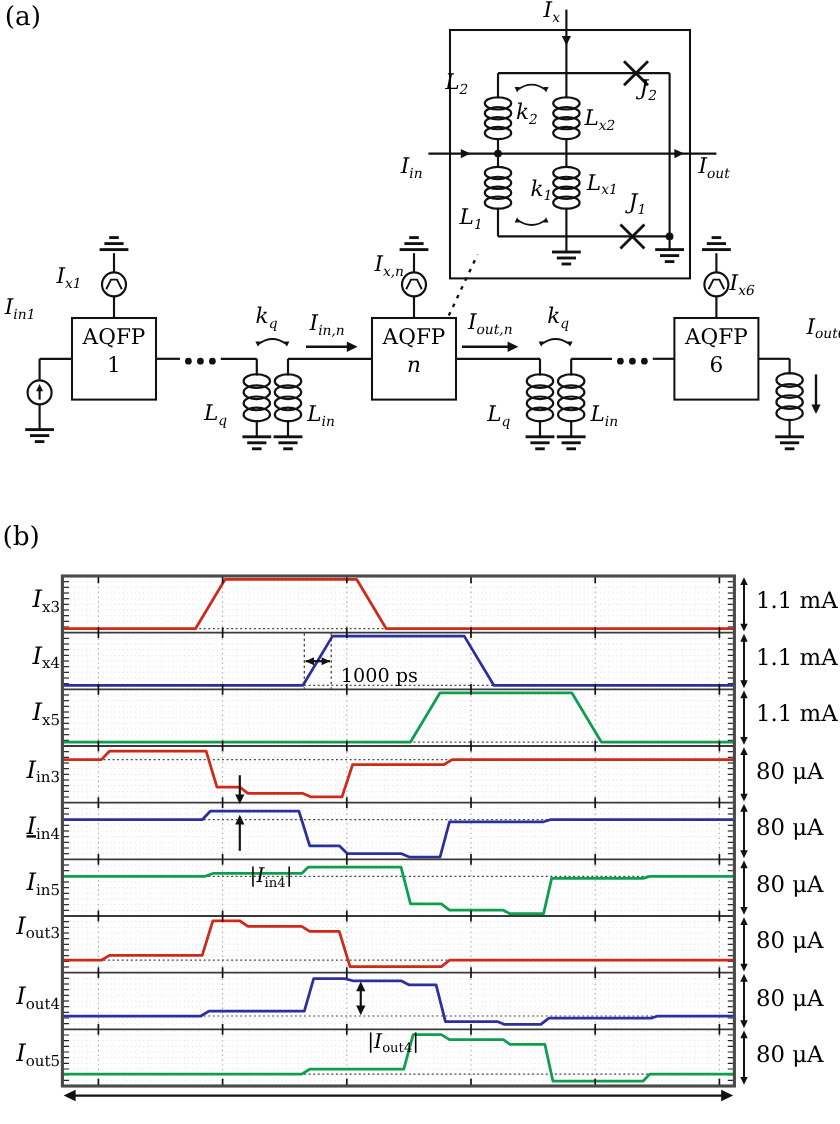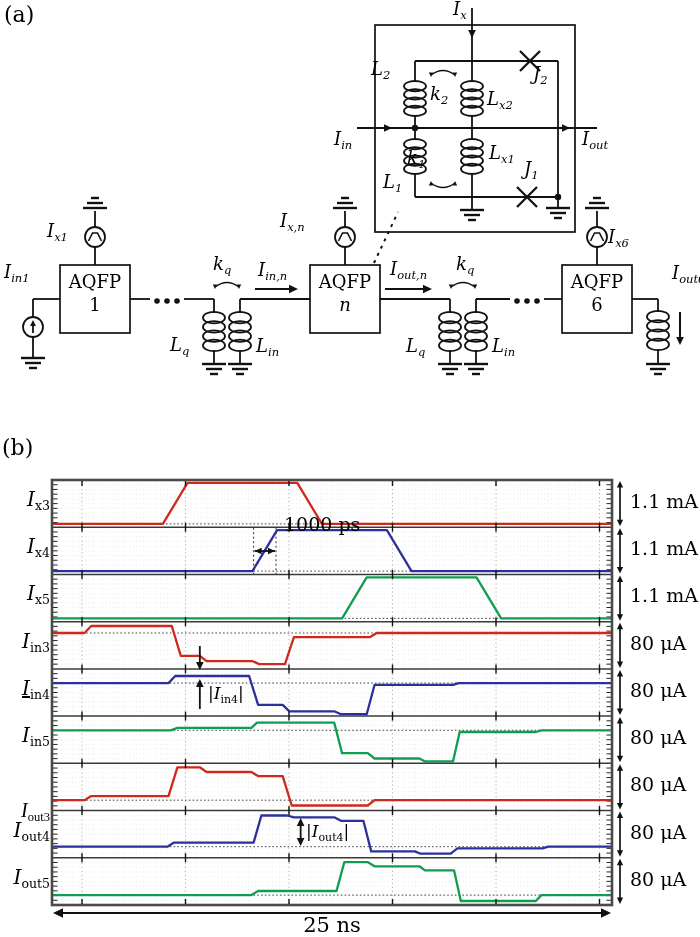--- a/index.html
+++ b/index.html
@@ -7,21 +7,21 @@
         font-family:"DejaVu Serif",serif;}
   svg{position:absolute;left:0;top:0;}
   .lbl{position:absolute;font-family:"DejaVu Serif",serif;font-style:italic;font-size:18px;
        color:#000;white-space:nowrap;line-height:1;}
   .lbl sub{font-size:11.5px;font-style:italic;line-height:0;vertical-align:-4px;}
   .roman{font-style:normal;}
   .big{font-size:22px;}
   .rowlbl{left:4px;width:46px;text-align:right;font-size:20px;}
   .rowlbl sub{font-style:normal;font-size:12.5px;}
   .scalelbl{left:630px;font-style:normal;font-size:19px;}
-  .ann{font-size:17px;}
+  .ann{font-size:17px;margin-top:37px;}
   .ann sub{font-style:normal;font-size:11px;}
   .boxname{position:absolute;width:70px;text-align:center;font-size:18px;font-style:normal;
            font-family:"DejaVu Serif",serif;line-height:1;}
 </style>
 </head>
 <body>
 
 <div id="page">
 
   <svg id="fig" width="700" height="937">
@@ -1043,63 +1043,62 @@
   <span class="lbl roman big" style="left:2px;top:437px">(b)</span>
 
   <span class="lbl" style="left:453px;top:0px"><i>I</i><sub>x</sub></span>
   <span class="lbl" style="left:371px;top:60px"><i>L</i><sub>2</sub></span>
   <span class="lbl" style="left:430px;top:85px"><i>k</i><sub>2</sub></span>
   <span class="lbl" style="left:487px;top:90px"><i>L</i><sub>x2</sub></span>
   <span class="lbl" style="left:533px;top:65px"><i>J</i><sub>2</sub></span>
   <span class="lbl" style="left:334px;top:130px"><i>I</i><sub>in</sub></span>
   <span class="lbl" style="left:582px;top:130px"><i>I</i><sub>out</sub></span>
   <span class="lbl" style="left:383px;top:173px"><i>L</i><sub>1</sub></span>
-  <span class="lbl" style="left:407px;top:149px"><i>k</i><sub>1</sub></span>
+  <span class="lbl" style="left:442px;top:149px"><i>k</i><sub>1</sub></span>
   <span class="lbl" style="left:489px;top:144px"><i>L</i><sub>x1</sub></span>
   <span class="lbl" style="left:524px;top:160px"><i>J</i><sub>1</sub></span>
 
   <span class="lbl" style="left:47px;top:222px"><i>I</i><sub>x1</sub></span>
-  <span class="lbl" style="left:4px;top:263px"><i>I</i><sub>in1</sub></span>
+  <span class="lbl" style="left:4px;top:248px"><i>I</i><sub>in1</sub></span>
   <span class="lbl" style="left:213px;top:255px"><i>k</i><sub>q</sub></span>
   <span class="lbl" style="left:258px;top:261px"><i>I</i><sub>in,n</sub></span>
   <span class="lbl" style="left:170px;top:336px"><i>L</i><sub>q</sub></span>
   <span class="lbl" style="left:256px;top:337px"><i>L</i><sub>in</sub></span>
-  <span class="lbl" style="left:280px;top:212px"><i>I</i><sub>x,n</sub></span>
+  <span class="lbl" style="left:312px;top:212px"><i>I</i><sub>x,n</sub></span>
   <span class="lbl" style="left:390px;top:260px"><i>I</i><sub>out,n</sub></span>
   <span class="lbl" style="left:456px;top:255px"><i>k</i><sub>q</sub></span>
   <span class="lbl" style="left:406px;top:337px"><i>L</i><sub>q</sub></span>
   <span class="lbl" style="left:492px;top:337px"><i>L</i><sub>in</sub></span>
   <span class="lbl" style="left:608px;top:228px"><i>I</i><sub>x6</sub></span>
   <span class="lbl" style="left:672px;top:264px"><i>I</i><sub>out6</sub></span>
 
   <div class="boxname" style="left:60px;top:273px">AQFP</div>
   <div class="boxname" style="left:60px;top:296px">1</div>
   <div class="boxname" style="left:310px;top:273px">AQFP</div>
   <div class="boxname" style="left:310px;top:296px;font-style:italic">n</div>
   <div class="boxname" style="left:562px;top:273px">AQFP</div>
   <div class="boxname" style="left:562px;top:296px">6</div>
 
-  <span class="lbl roman" style="left:284px;top:515px;font-size:19px">1000 ps</span>
+  <span class="lbl roman" style="left:284px;top:555px;font-size:16px">1000 ps</span>
   <span class="lbl roman ann" style="left:208px;top:685px"><span>|</span><i>I</i><sub>in4</sub><span>|</span></span>
   <span class="lbl roman ann" style="left:306px;top:823px"><span>|</span><i>I</i><sub>out4</sub><span>|</span></span>
-  <span class="lbl roman" style="left:52px;top:915px;width:560px;text-align:center;font-size:21px">25 ns</span>
 
   <div id="chart-labels">
       <span class="lbl rowlbl" style="top: 489px; text-align: right;"><i>I</i><sub>x3</sub></span>
       <span class="lbl scalelbl" style="top: 492px;">1.1 mA</span>
       <span class="lbl rowlbl" style="top: 536.222px;"><i>I</i><sub>x4</sub></span>
       <span class="lbl scalelbl" style="top: 539.222px;">1.1 mA</span>
       <span class="lbl rowlbl" style="top: 583.444px;"><i>I</i><sub>x5</sub></span>
       <span class="lbl scalelbl" style="top: 586.444px;">1.1 mA</span>
       <span class="lbl rowlbl" style="top: 630.667px; text-align: right;"><i>I</i><sub>in3</sub></span>
       <span class="lbl scalelbl" style="top: 633.667px;">80 μA</span>
       <span class="lbl rowlbl" style="top: 677.889px; text-decoration: underline;"><i>I</i><sub>in4</sub></span>
       <span class="lbl scalelbl" style="top: 680.889px;">80 μA</span>
       <span class="lbl rowlbl" style="top: 725.111px;"><i>I</i><sub>in5</sub></span>
       <span class="lbl scalelbl" style="top: 728.111px;">80 μA</span>
-      <span class="lbl rowlbl" style="top: 800px; font-family: Liberation Serif, serif;"><i>I</i><sub>out3</sub></span>
+      <span class="lbl rowlbl" style="top: 761px;"><i>I</i><sub>out3</sub></span>
       <span class="lbl scalelbl" style="top: 775.333px;">80 μA</span>
       <span class="lbl rowlbl" style="top: 819.556px;"><i>I</i><sub>out4</sub></span>
       <span class="lbl scalelbl" style="top: 822.556px;">80 μA</span>
       <span class="lbl rowlbl" style="top: 866.778px;"><i>I</i><sub>out5</sub></span>
       <span class="lbl scalelbl" style="top: 869.778px;">80 μA</span>
     </div>
 </div>
 
 </body></html>

